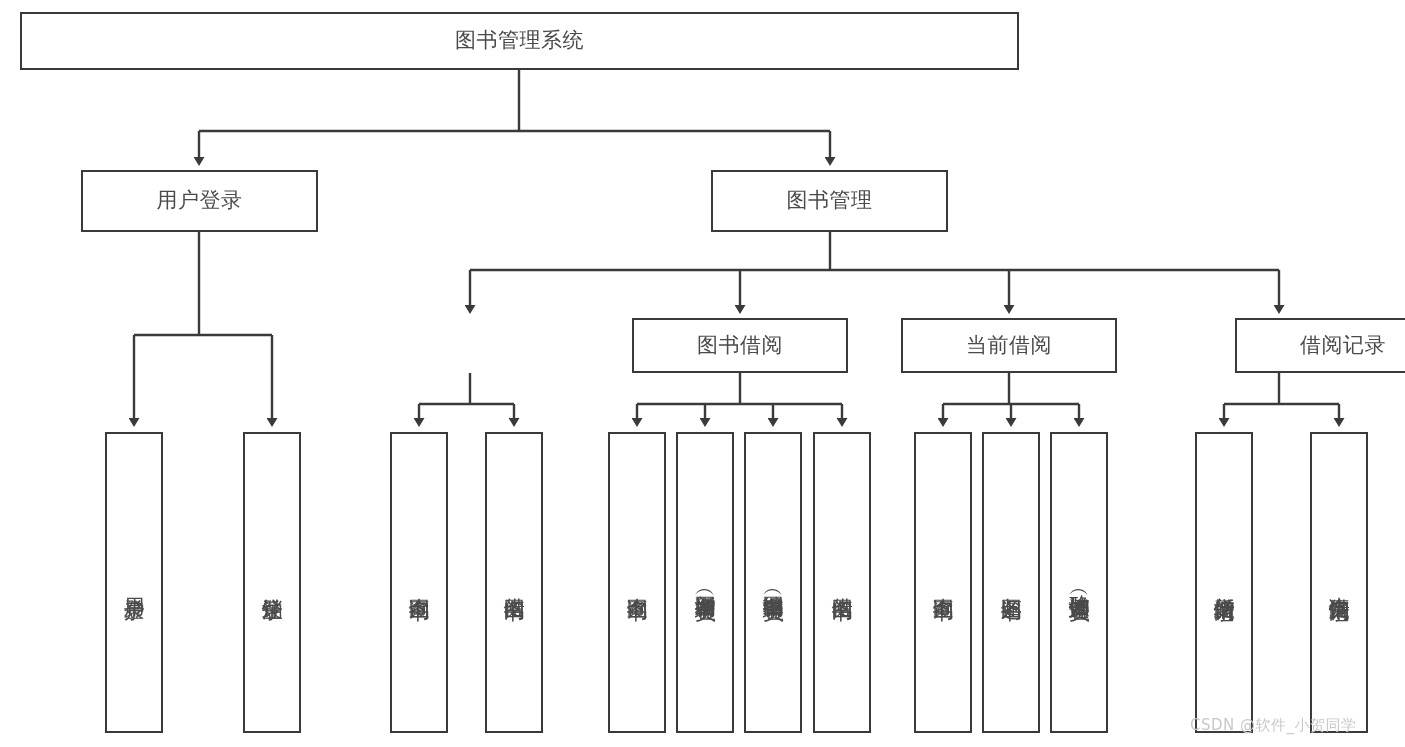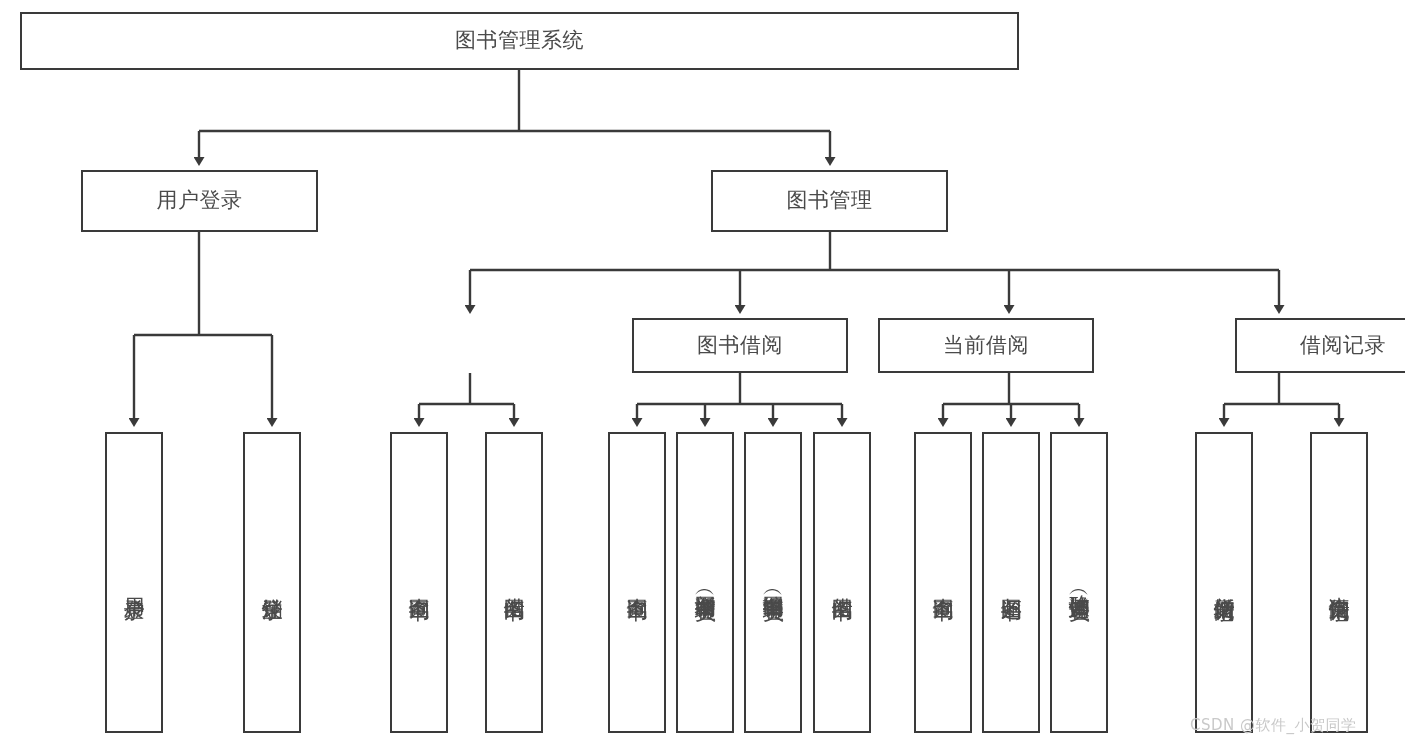--- a/index.html
+++ b/index.html
@@ -125,21 +125,21 @@
   <div class="node" style="left:81px; top:170px; width:237px; height:62px;">
     <span>用户登录</span>
   </div>
   <div class="node" style="left:711px; top:170px; width:237px; height:62px;justify-content:center;">
     <span>图书管理</span>
   </div>
 
   <div class="node" style="left:632px; top:318px; width:216px; height:55px;">
     <span>图书借阅</span>
   </div>
-  <div class="node" style="left:878px; top:318px; width:216px; height:55px;">
+  <div class="node" style="left:901px; top:318px; width:216px; height:55px;">
     <span>当前借阅</span>
   </div>
   <div class="node" style="left:1235px; top:318px; width:216px; height:55px;">
     <span>借阅记录</span>
   </div>
 
   <div class="node vertical" style="left:105px; top:432px; width:58px; height:301px;">
     <span>用户登录</span>
   </div>
   <div class="node vertical" style="left:243px; top:432px; width:58px; height:301px;">

